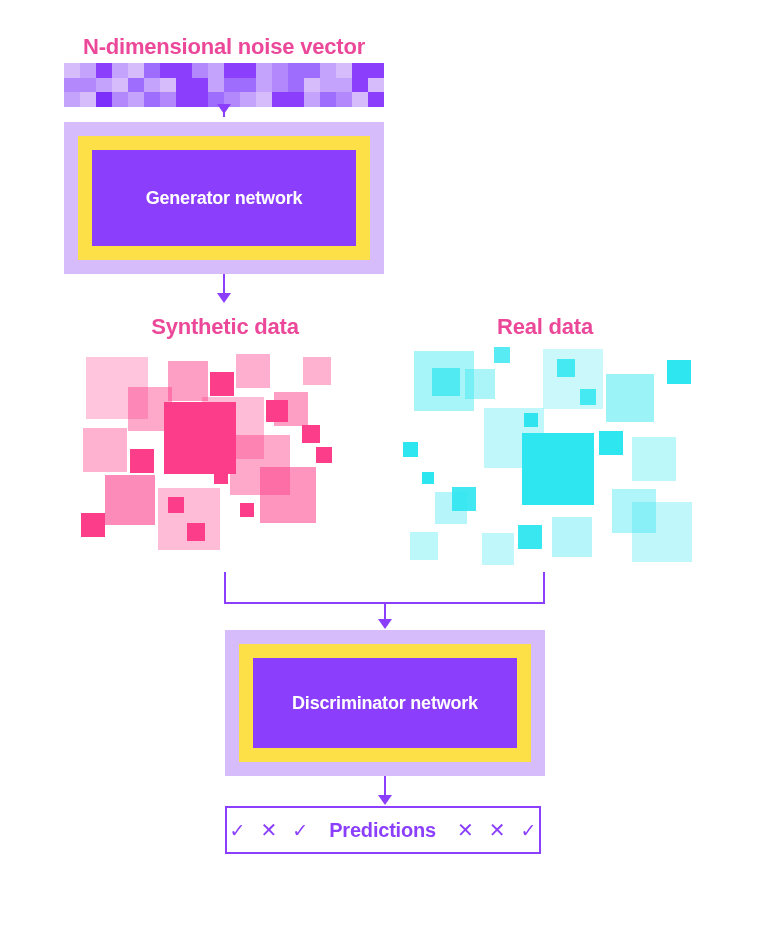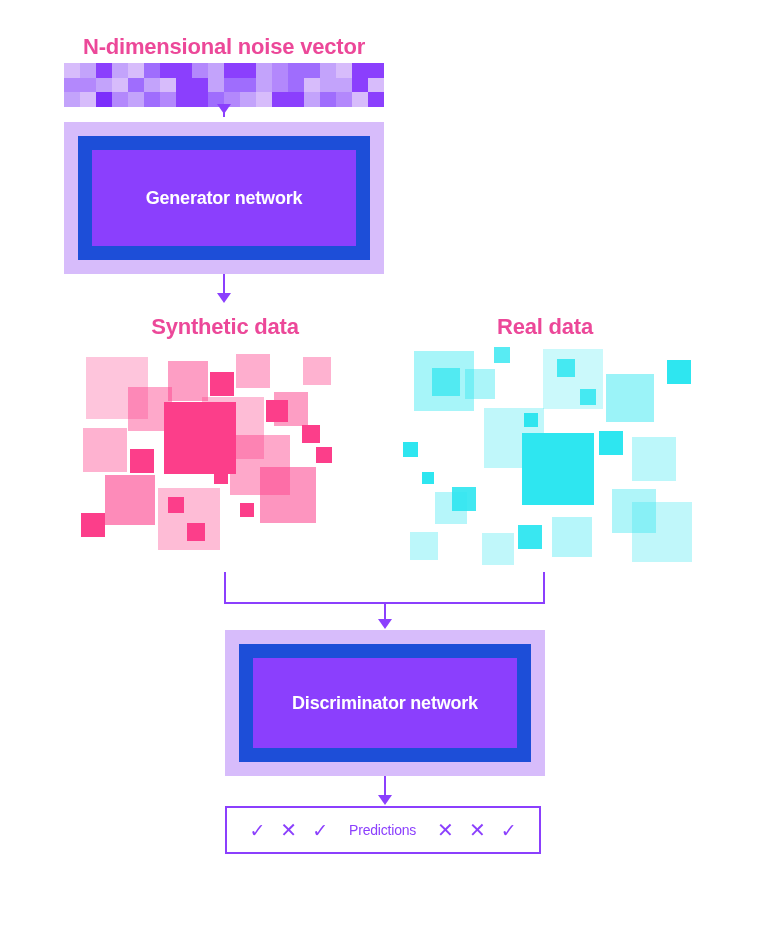--- a/index.html
+++ b/index.html
@@ -43,21 +43,21 @@
     grid-template-rows: repeat(3, 14.667px);
   }
   #noise-grid i { display: block; width: 100%; height: 100%; }
 
   
   .netbox-outer {
     background: #D7BCFB;
     display: flex; align-items: center; justify-content: center;
   }
   .netbox-mid {
-    background: #1d4ed8;
+    background: #fde047;
     width: calc(100% - 28px); height: calc(100% - 28px);
     display: flex; align-items: center; justify-content: center;
   }
   .netbox-inner {
     background: #8B3FFD;
     width: calc(100% - 28px); height: calc(100% - 28px);
     display: flex; align-items: center; justify-content: center;
   }
   .netbox-label {
     color: #ffffff;
@@ -111,22 +111,22 @@
     gap: 15px;
   }
   .mark {
     color: #8B3FFD;
     font-size: 19px;
     line-height: 1;
   }
   .mark.cross { font-size: 20px; }
   #predictions-label {
     color: #8B3FFD;
-    font-weight: normal;
-    font-size: 14px;
+    font-weight: bold;
+    font-size: 20px;
     letter-spacing: -0.2px;
     margin: 0 6px;
     white-space: nowrap;
   }
 </style>
 </head>
 <body>
 
 <div id="stage">
 

